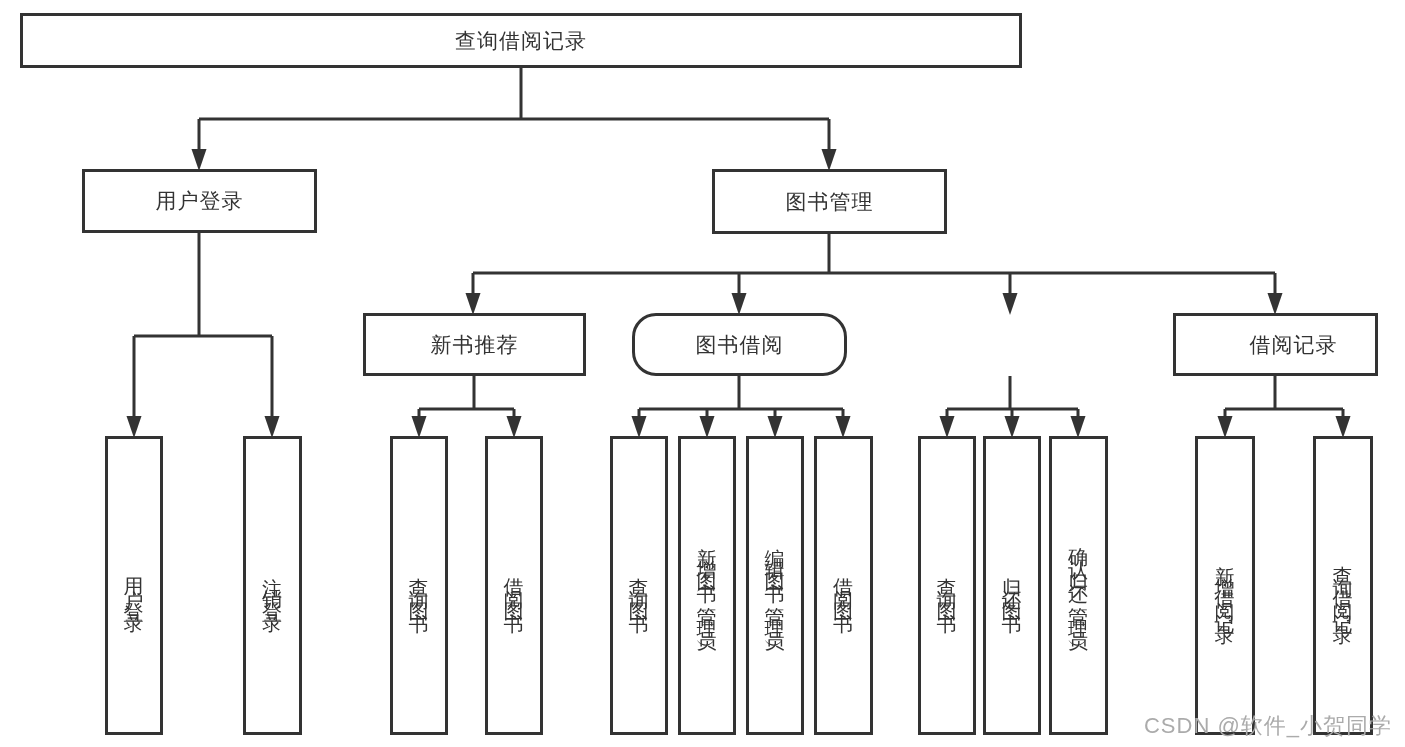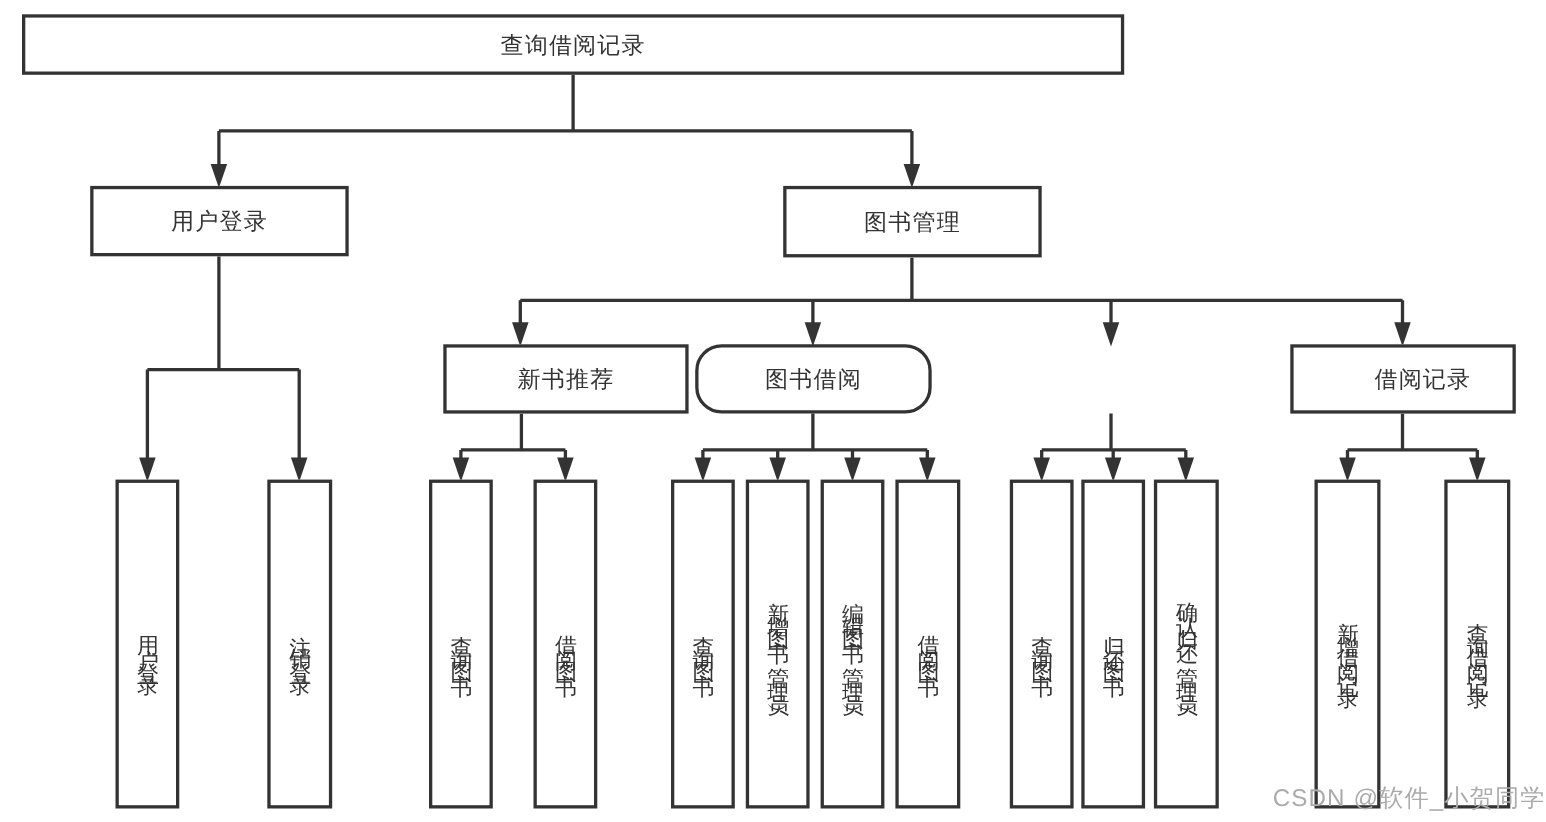--- a/index.html
+++ b/index.html
@@ -45,21 +45,21 @@
   .vbox .label {
     writing-mode: vertical-rl;
     text-orientation: mixed;
     font-size: 20px;
     line-height: 1;
     letter-spacing: 12px;
     white-space: nowrap;
   }
   .watermark {
     position: absolute;
-    right: 0;
+    right: 13px;
     bottom: 6px;
     z-index: 3;
     font-size: 22px;
     color: var(--watermark);
     letter-spacing: 1px;
     white-space: nowrap;
   }
 </style>
 </head>
 <body>
@@ -120,21 +120,21 @@
     <span class="label">查询借阅记录</span>
   </div>
 
   <div class="node hbox" style="left:82px; top:169px; width:235px; height:64px;">
     <span class="label">用户登录</span>
   </div>
   <div class="node hbox" style="left:712px; top:169px; width:235px; height:65px;">
     <span class="label">图书管理</span>
   </div>
 
-  <div class="node hbox" style="left:363px; top:313px; width:223px; height:63px;margin-left:40px;">
+  <div class="node hbox" style="left:363px; top:313px; width:223px; height:63px;">
     <span class="label">新书推荐</span>
   </div>
   <div class="node hbox" style="left:632px; top:313px; width:215px; height:63px;border-radius:24px;">
     <span class="label">图书借阅</span>
   </div>
   <div class="node hbox" style="left:1173px; top:313px; width:205px; height:63px;padding-left:36px;">
     <span class="label">借阅记录</span>
   </div>
 
   <div class="node vbox" style="left:105px; top:436px; width:58px; height:299px;">

